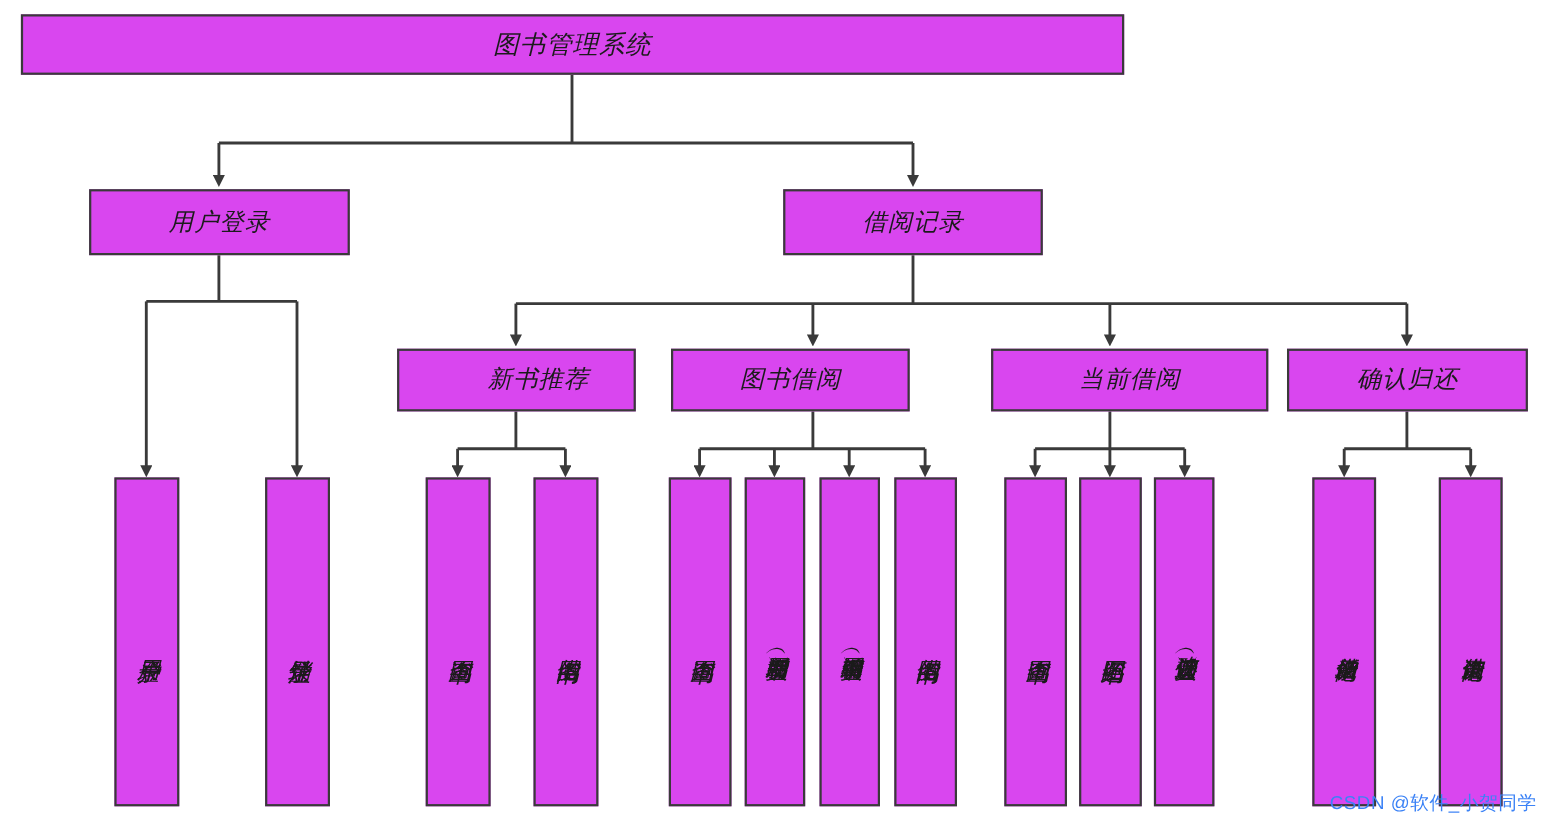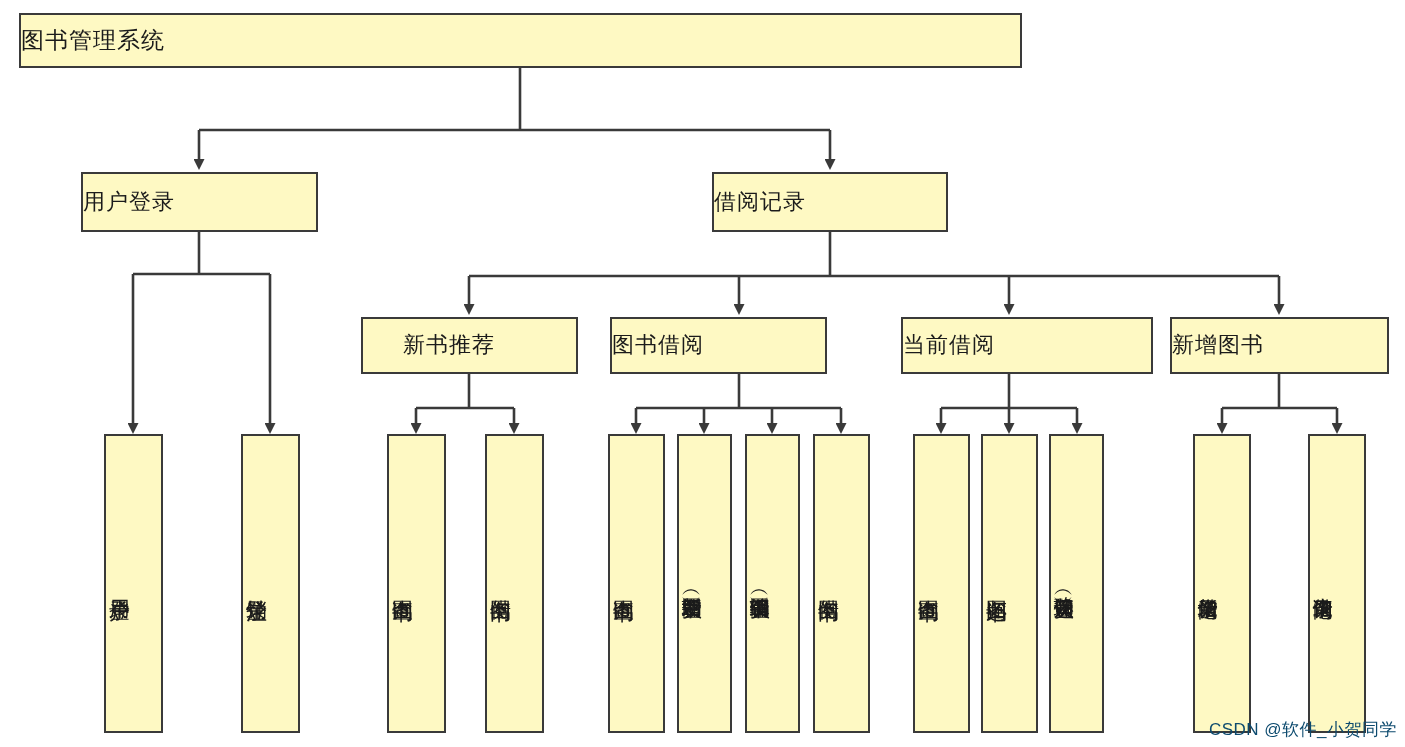--- a/index.html
+++ b/index.html
@@ -21,25 +21,27 @@
     position: absolute;
     left: 0;
     top: 0;
     width: 1405px;
     height: 747px;
     pointer-events: none;
   }
   .node {
     position: absolute;
     box-sizing: border-box;
-    background: #fef9c3;
+    background: #d946ef;
     border: 2px solid #3a3a3a;
     display: flex;
     align-items: center;
+    justify-content: center;
     color: #1b1b1b;
+    font-style: italic;
   }
   .node.horiz {
     font-size: 22px;
     letter-spacing: 1px;
     line-height: 1.2;
   }
   .node.vert {
     font-size: 21px;
     line-height: 1.26;
     letter-spacing: 0.5px;
@@ -54,21 +56,21 @@
     text-align: center;
   }
   .node.root {
     font-size: 23px;
   }
   .watermark {
     position: absolute;
     right: 8px;
     bottom: 6px;
     font-size: 17px;
-    color: #0c4a6e;
+    color: #3b82f6;
     letter-spacing: 0.5px;
     white-space: nowrap;
     user-select: none;
   }
 </style>
 </head>
 <body>
 
 <div id="canvas">
 
@@ -136,21 +138,21 @@
   <div class="node horiz" style="left:361px; top:317px; width:217px; height:57px;padding-left:40px;">
     <span>新书推荐</span>
   </div>
   <div class="node horiz" style="left:610px; top:317px; width:217px; height:57px;">
     <span>图书借阅</span>
   </div>
   <div class="node horiz" style="left:901px; top:317px; width:252px; height:57px;">
     <span>当前借阅</span>
   </div>
   <div class="node horiz" style="left:1170px; top:317px; width:219px; height:57px;">
-    <span>新增图书</span>
+    <span>确认归还</span>
   </div>
 
   <div class="node vert" style="left:104px; top:434px; width:59px; height:299px;">
     <span class="vtext">用户登录</span>
   </div>
   <div class="node vert" style="left:241px; top:434px; width:59px; height:299px;">
     <span class="vtext">注销登录</span>
   </div>
 
   <div class="node vert" style="left:387px; top:434px; width:59px; height:299px;">

